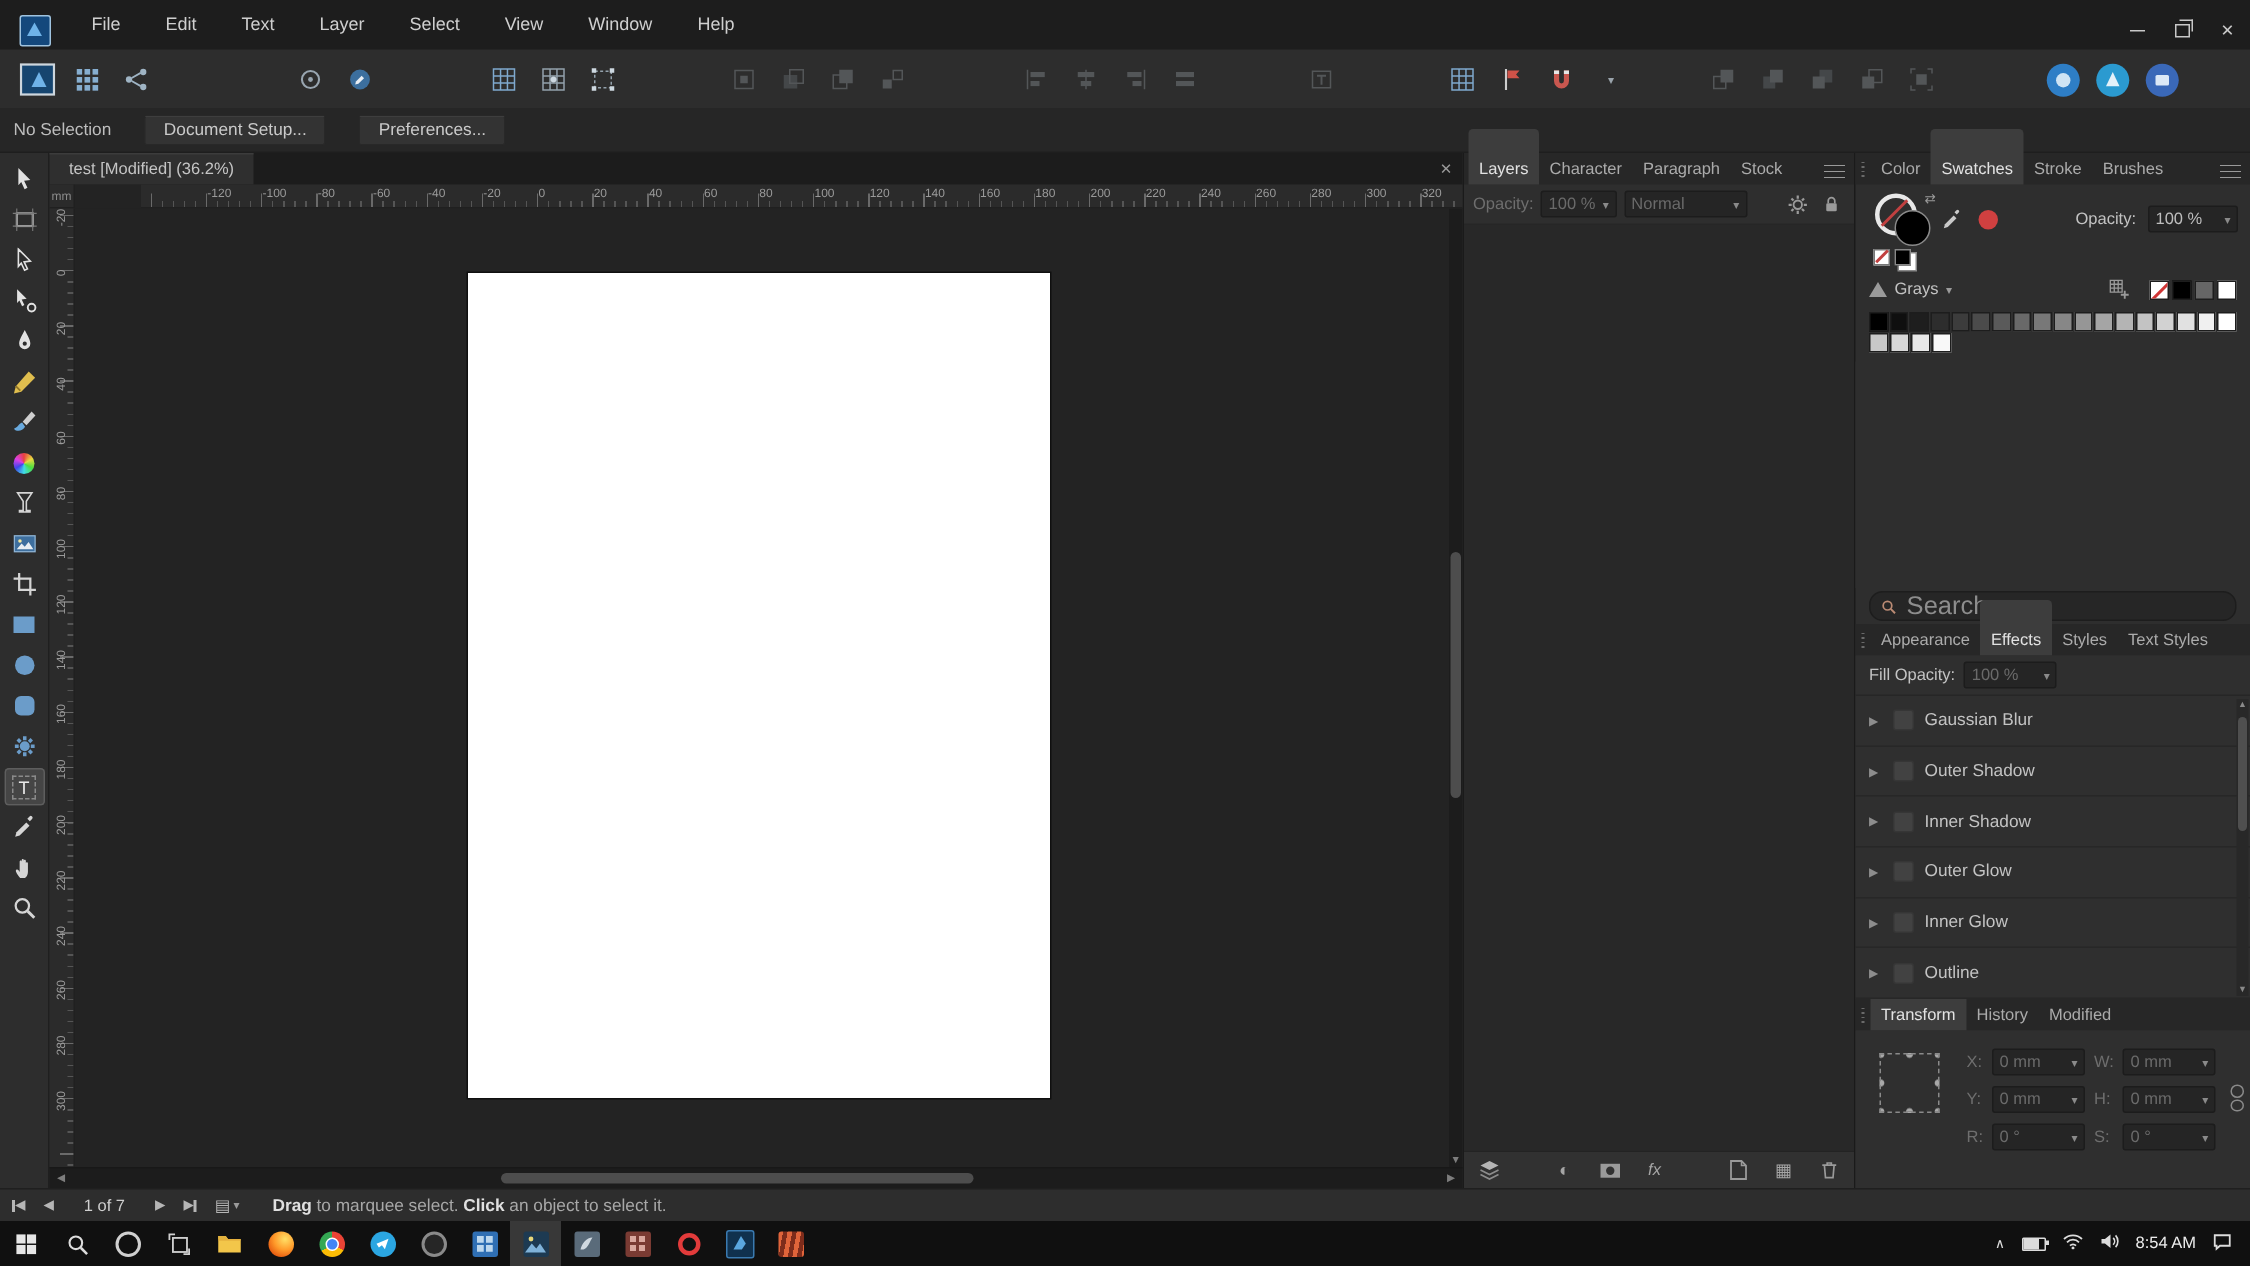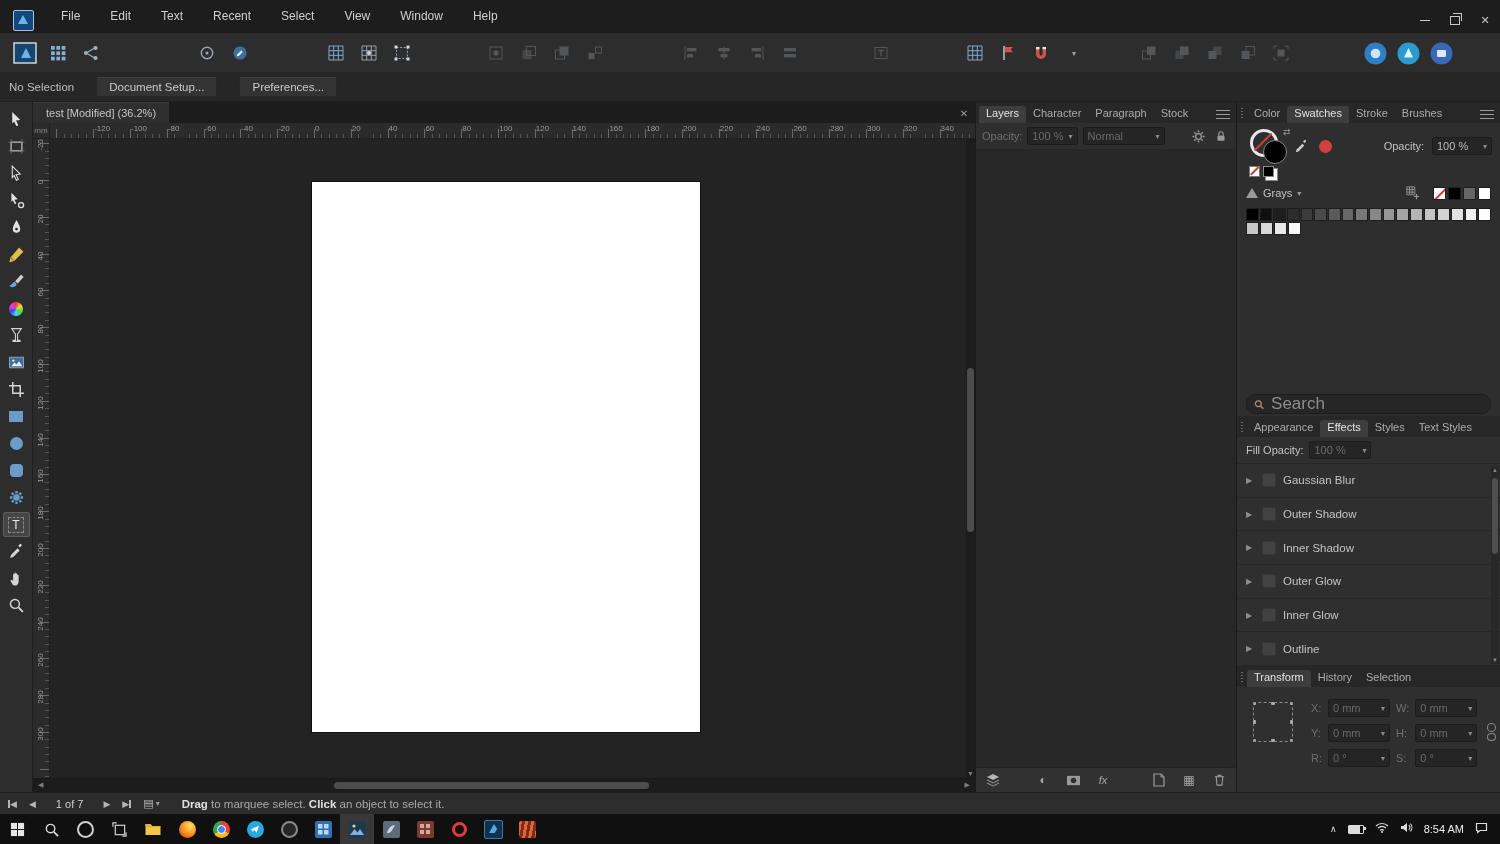--- a/index.html
+++ b/index.html
@@ -36,21 +36,21 @@
   .wheel{width:14px;height:14px;border-radius:50%;background:conic-gradient(#e84040,#e8d940,#4ae040,#40dce8,#4046e8,#d940e8,#e84040);}
   .shp{display:block;background:#6b9cc9;}
   .shp.rect{width:14px;height:11px;}
   .shp.ell{width:13px;height:13px;border-radius:50%;}
   .shp.rrect{width:13px;height:13px;border-radius:4px;}
   
   .canvas-col{flex:1;display:flex;flex-direction:column;background:#232323;min-width:0;}
   .tabstrip{height:21px;background:#1c1c1c;display:flex;align-items:flex-end;}
   .doctab{height:20px;background:#2f2f2f;border-top:1px solid #3c3c3c;padding:0 13px;display:flex;align-items:center;font-size:11px;color:#c5c5c5;}
   .tabclose{margin-left:auto;width:22px;height:20px;display:flex;align-items:center;justify-content:center;color:#9a9a9a;font-size:10px;}
-  .ruler-row{height:16px;display:flex;}
+  .ruler-row{height:16px;display:flex;gap:44px;}
   .ruler-corner{width:16px;background:#2b2b2b;border-right:1px solid #202020;border-bottom:1px solid #202020;font-size:8px;color:#8a8a8a;display:flex;align-items:center;justify-content:center;}
   .hruler{flex:1;position:relative;background:#2b2b2b;border-bottom:1px solid #202020;overflow:hidden;}
   .hminor{position:absolute;left:0;right:0;bottom:0;height:4px;background:repeating-linear-gradient(90deg,transparent 0 6.4px,#555 6.4px 7.36px);}
   .hmajor{position:absolute;left:0;right:0;bottom:0;height:9px;background:repeating-linear-gradient(90deg,transparent 0 6.4px,#6a6a6a 6.4px 7.4px,transparent 7.4px 36.8px);}
   .htick{position:absolute;top:1px;font-size:8px;color:#9a9a9a;}
   .canvas-body{flex:1;display:flex;min-height:0;position:relative;}
   .vruler{width:16px;background:#2b2b2b;border-right:1px solid #202020;position:relative;overflow:hidden;}
   .vminor{position:absolute;top:0;bottom:0;right:0;width:4px;background:repeating-linear-gradient(180deg,transparent 0 4.2px,#555 4.2px 5.2px,transparent 5.2px 7.36px);}
   .vmajor{position:absolute;top:0;bottom:0;right:0;width:9px;background:repeating-linear-gradient(180deg,transparent 0 4.2px,#6a6a6a 4.2px 5.2px,transparent 5.2px 36.8px);}
   .vtick{position:absolute;left:0;width:16px;height:10px;font-size:8px;color:#9a9a9a;text-align:center;transform:rotate(-90deg);}
@@ -61,21 +61,21 @@
   .vs-arrow{position:absolute;bottom:1px;right:1px;font-size:7px;color:#7d7d7d;}
   .hscroll{height:13px;background:#1c1c1c;border-top:1px solid #181818;position:relative;}
   .hthumb{position:absolute;left:301px;top:3px;width:315px;height:7px;background:#4d4d4d;border-radius:4px;}
   .harrow{position:absolute;top:2px;font-size:7px;color:#7d7d7d;}
   .harrow.left{left:5px;} .harrow.right{right:5px;}
   
   .layers-panel{width:260px;background:#2e2e2e;border-left:1px solid #1a1a1a;display:flex;flex-direction:column;}
   .right-col{width:263px;background:#2e2e2e;border-left:1px solid #1a1a1a;display:flex;flex-direction:column;}
   .panel-tabs{height:21px;background:#272727;display:flex;align-items:flex-end;padding-left:3px;flex:none;}
   .tabs-holder{display:flex;align-items:flex-end;}
-  .ptab{padding:1px 7px 4px;font-size:11px;color:#ababab;white-space:nowrap;}
+  .ptab{padding:21px 7px 4px;font-size:11px;color:#ababab;white-space:nowrap;}
   .ptab.active{background:#3d3d3d;color:#e2e2e2;border-radius:3px 3px 0 0;}
   .panel-menu{margin-left:auto;margin-right:6px;margin-bottom:4px;width:14px;height:9px;
       background:repeating-linear-gradient(180deg,#9a9a9a 0 1px,transparent 1px 4px);}
   .grip{width:2px;height:12px;margin:0 4px 3px 1px;background:repeating-linear-gradient(180deg,#6a6a6a 0 1px,transparent 1px 3px);}
   .opacity-row{height:26px;display:flex;align-items:center;gap:5px;padding:0 6px;border-bottom:1px solid #262626;flex:none;}
   .dimlabel{font-size:11px;color:#6e6e6e;}
   .lbl{font-size:11px;color:#c3c3c3;}
   .mini-select{height:16px;background:#252525;border:1px solid #1c1c1c;border-radius:2px;color:#bdbdbd;font-size:11px;display:inline-flex;align-items:center;padding:0 4px;gap:5px;}
   .mini-select .car{font-size:8px;color:#8a8a8a;}
   .mini-select.dim{color:#6a6a6a;}
@@ -151,21 +151,21 @@
 <body>
 
 <div class="app">
 
   <div class="titlebar">
     <span class="applogo-sm"></span>
     <div class="menus">
         <div class="menu-item">File</div>
         <div class="menu-item">Edit</div>
         <div class="menu-item">Text</div>
-        <div class="menu-item">Recent</div>
+        <div class="menu-item">Layer</div>
         <div class="menu-item">Select</div>
         <div class="menu-item">View</div>
         <div class="menu-item">Window</div>
         <div class="menu-item">Help</div>
       </div>
     <div class="winctrls">
       <div class="wbtn">
           <span class="mini-glyph"></span>
         </div>
       <div class="wbtn">
@@ -788,21 +788,21 @@
           <div class="ethumb"></div>
           <span class="esa down">▼</span>
         </div>
       </div>
 
       <div class="panel-tabs">
         <span class="grip"></span>
         <div class="tabs-holder">
             <div class="ptab active">Transform</div>
             <div class="ptab">History</div>
-            <div class="ptab">Selection</div>
+            <div class="ptab">Modified</div>
           </div>
       </div>
 
       <div class="transform-body">
         <span class="anchor"></span>
         <div class="t-grid">
             <span class="dimlabel">X:</span>
             <span class="mini-select dim">
               <span>0 mm</span>
               <span class="car">▾</span>

